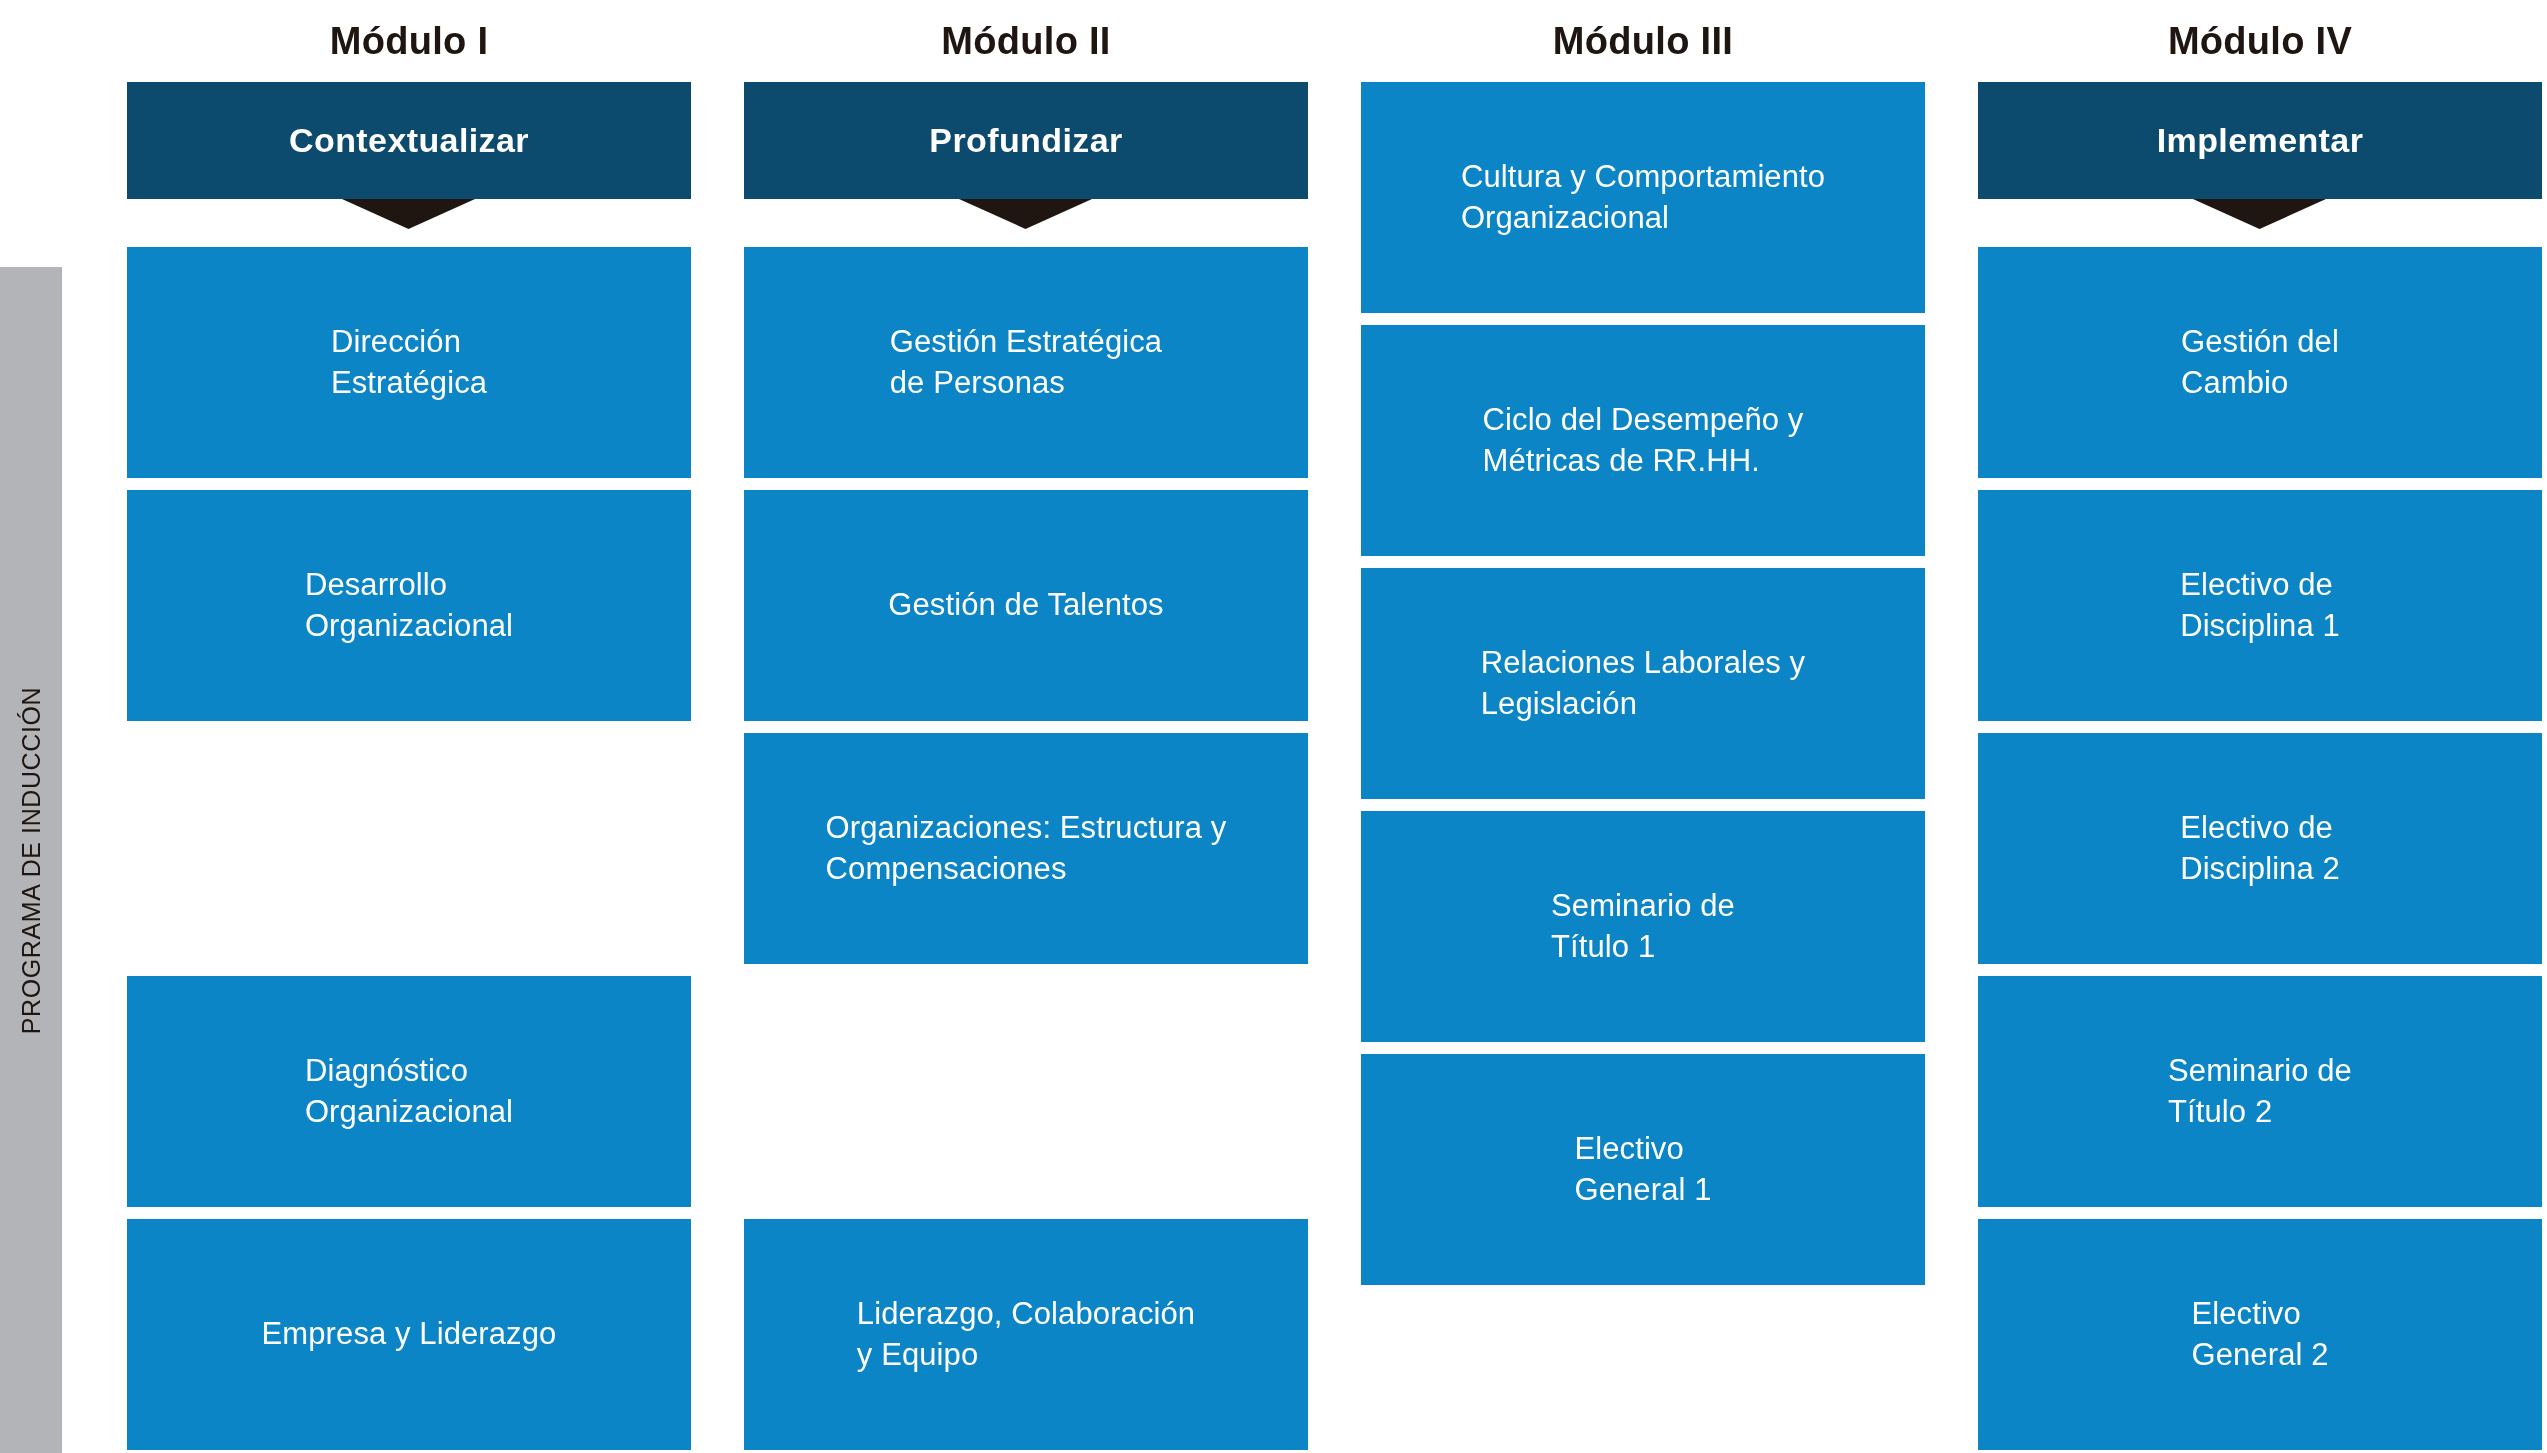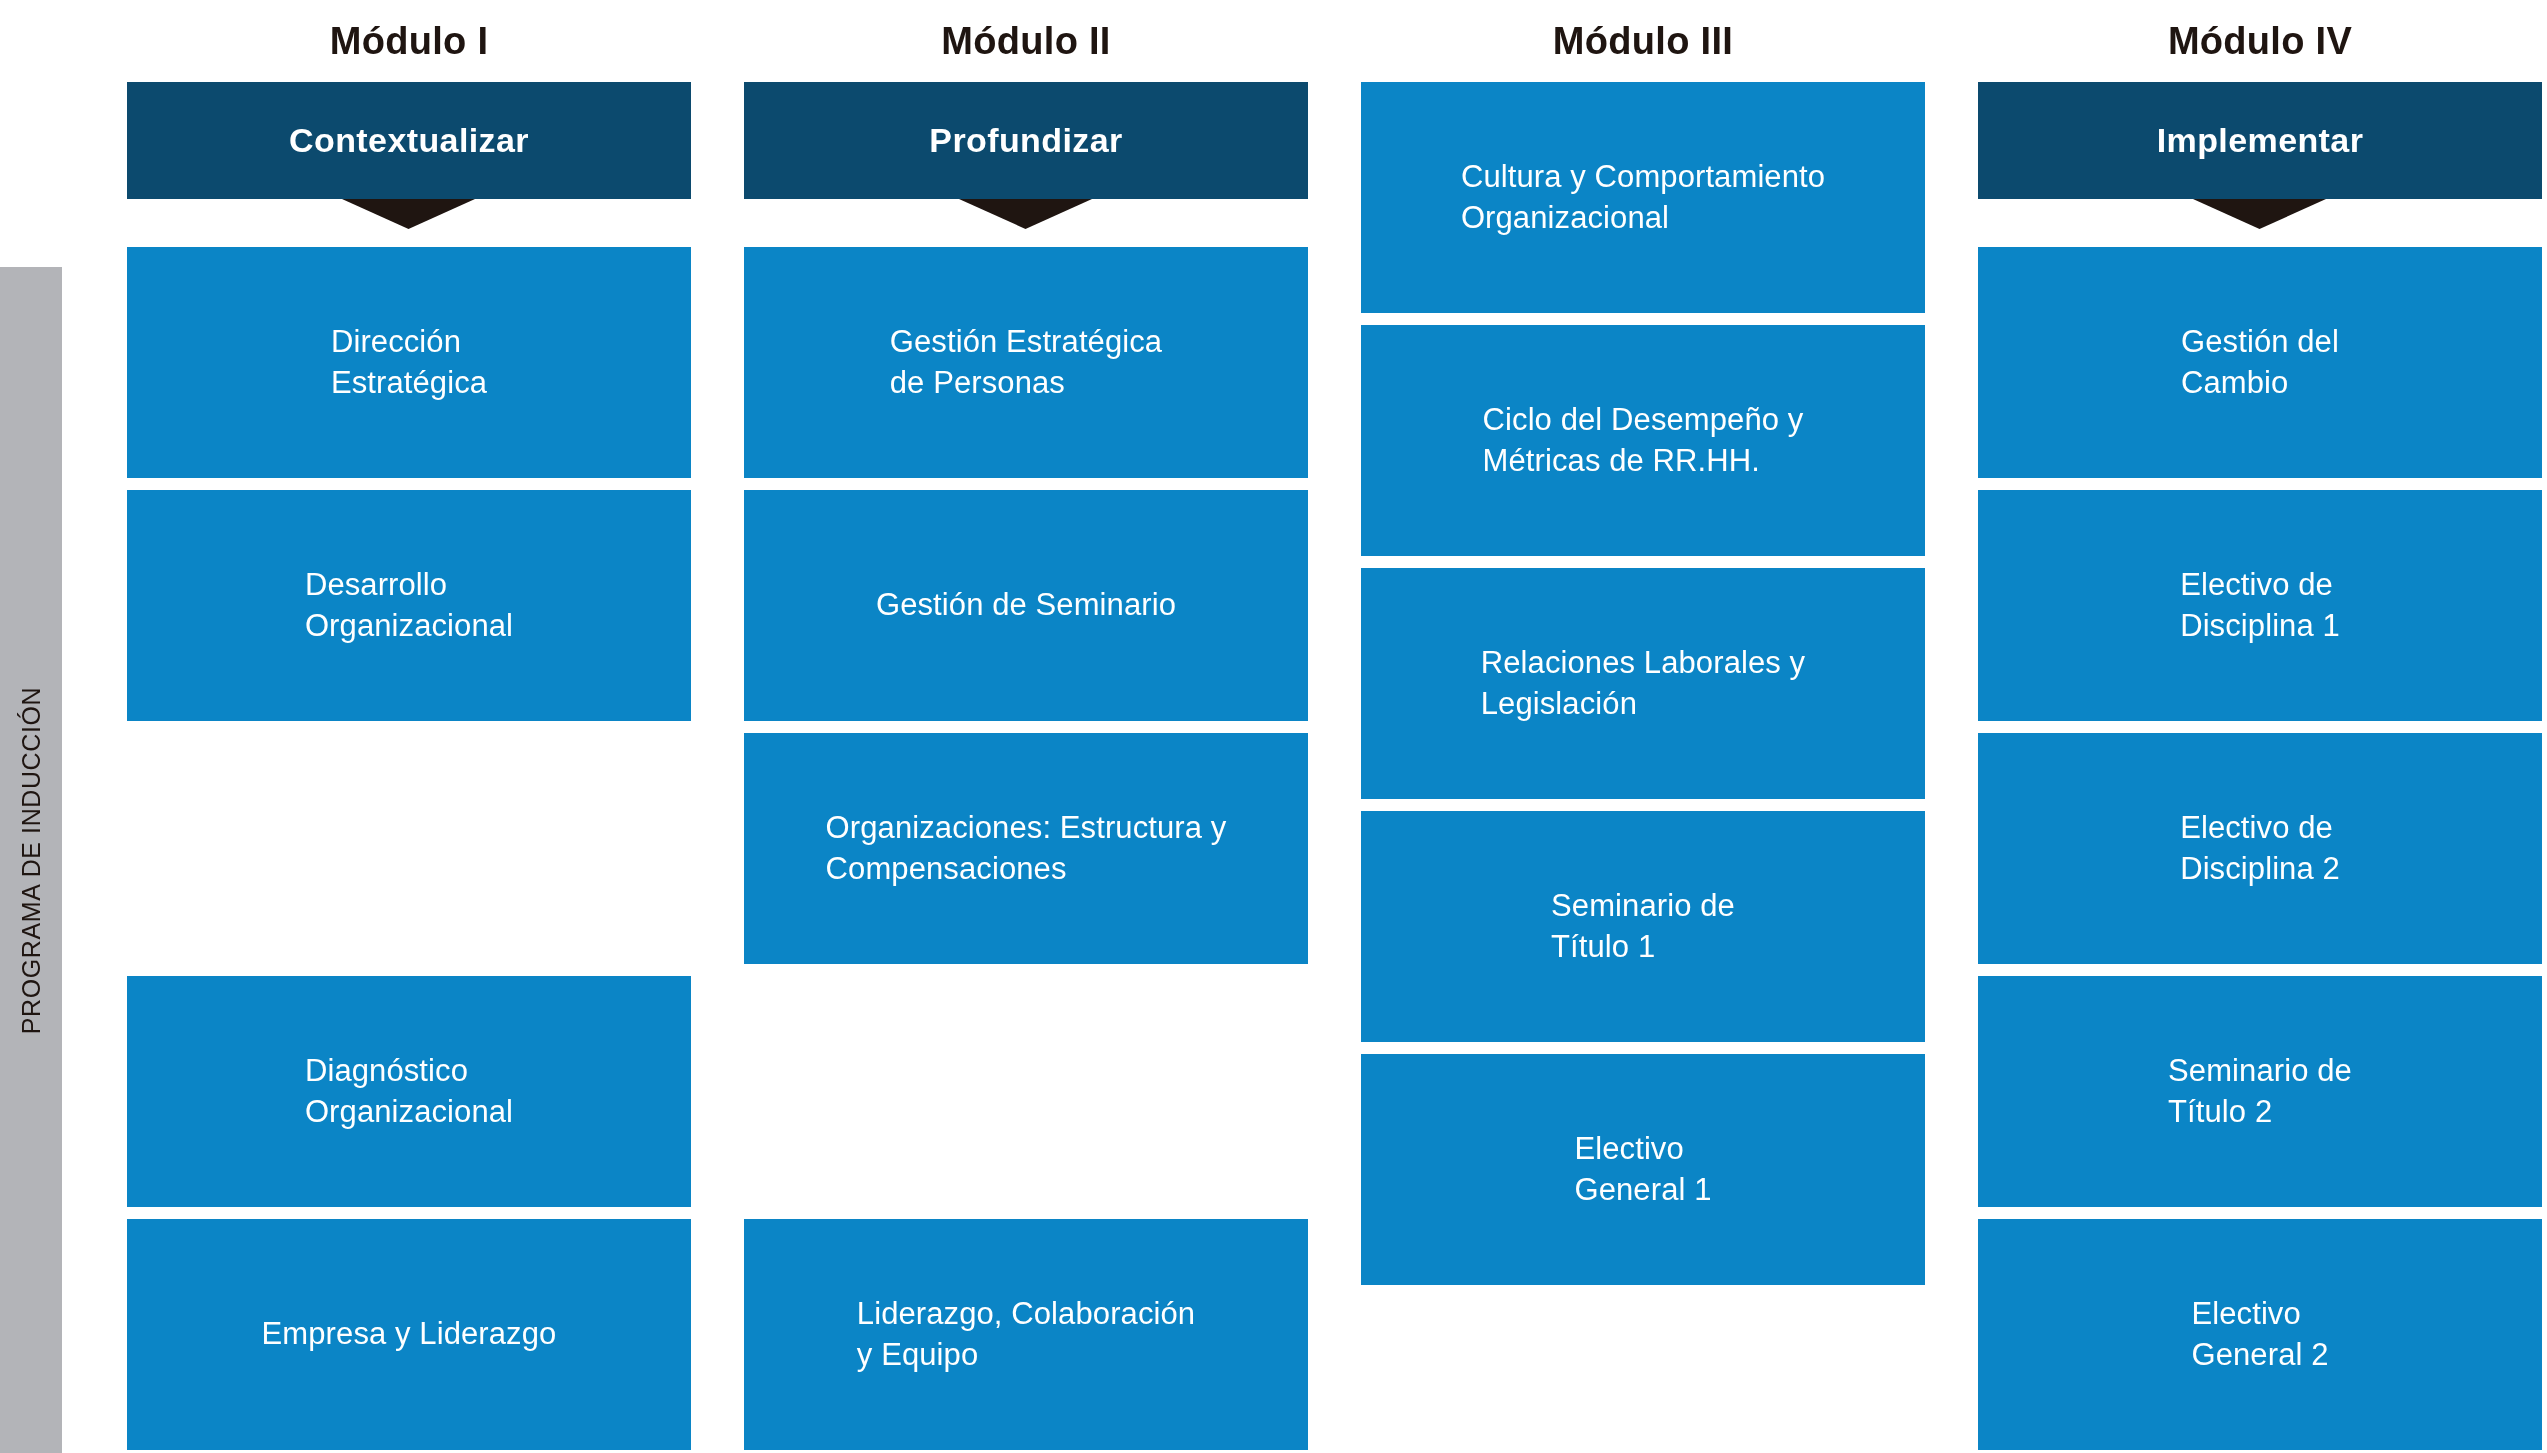--- a/index.html
+++ b/index.html
@@ -174,21 +174,21 @@
           <span class="phase-label">Profundizar</span>
         </div>
         <div class="phase-notch"></div>
       </div>
       <div class="cells">
         <div class="cell">
             <span class="cell-text">Gestión Estratégica
 de Personas</span>
           </div>
         <div class="cell">
-            <span class="cell-text">Gestión de Seminario</span>
+            <span class="cell-text">Gestión de Talentos</span>
           </div>
         <div class="cell">
             <span class="cell-text">Organizaciones: Estructura y
 Compensaciones</span>
           </div>
         <div class="cell empty"></div>
         <div class="cell">
             <span class="cell-text">Liderazgo, Colaboración
 y Equipo</span>
           </div>

